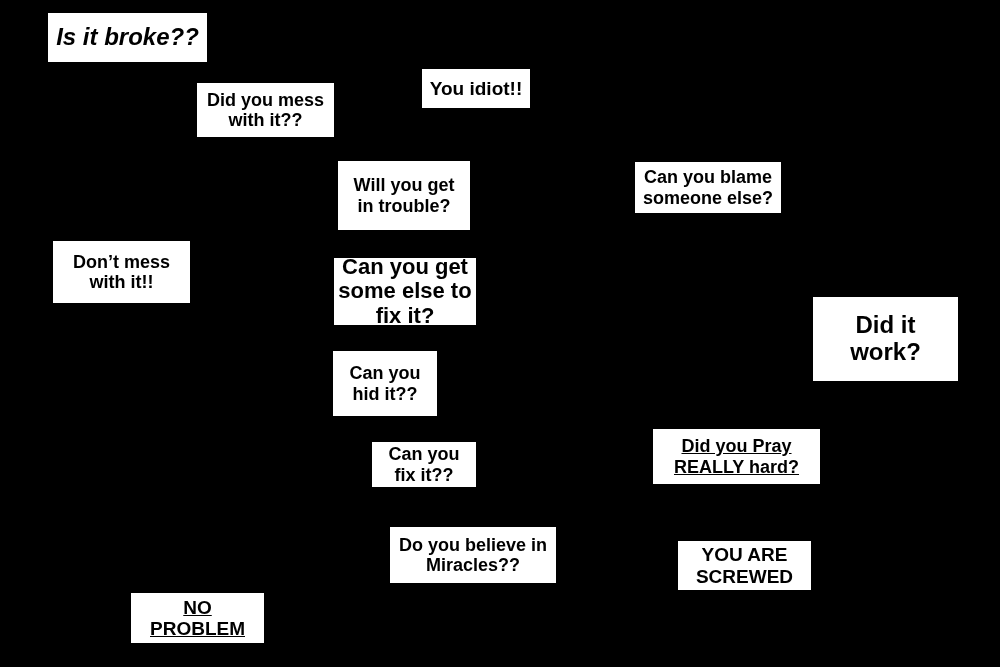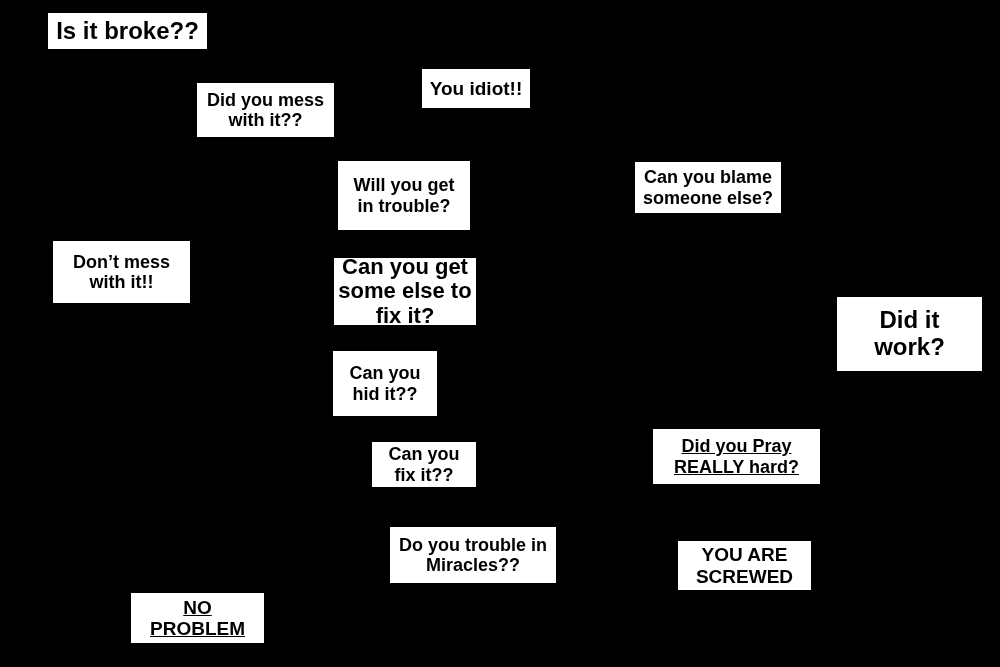--- a/index.html
+++ b/index.html
@@ -27,53 +27,53 @@
     white-space: pre-line;
     line-height: 1.12;
     box-sizing: border-box;
   }
 </style>
 </head>
 <body>
 
 <div class="canvas">
 
-  <div class="node" style="left:48px; top:13px; width:159px; height:36px; font-size:24px;">Is it broke??</div>
+  <div class="node" style="left:48px; top:13px; width:159px; height:49px; font-size:24px;font-style:italic;">Is it broke??</div>
 
   <div class="node" style="left:422px; top:69px; width:108px; height:39px; font-size:19px;">You idiot!!</div>
 
   <div class="node" style="left:170px; top:83px; width:137px; height:54px; font-size:18px;margin-left:27px;">Did you mess
 with it??</div>
 
   <div class="node" style="left:338px; top:161px; width:132px; height:69px; font-size:18px;">Will you get
 in trouble?</div>
 
   <div class="node" style="left:635px; top:162px; width:146px; height:51px; font-size:18px;">Can you blame
 someone else?</div>
 
   <div class="node" style="left:53px; top:241px; width:137px; height:62px; font-size:18px;">Don’t mess
 with it!!</div>
 
   <div class="node" style="left:334px; top:258px; width:142px; height:67px; font-size:22px;">Can you get
 some else to
 fix it?</div>
 
-  <div class="node" style="left:837px; top:297px; width:145px; height:74px; font-size:24px;">Did it
+  <div class="node" style="left:813px; top:297px; width:145px; height:84px; font-size:24px;">Did it
 work?</div>
 
   <div class="node" style="left:333px; top:351px; width:104px; height:65px; font-size:18px;">Can you
 hid it??</div>
 
   <div class="node" style="left:372px; top:442px; width:104px; height:45px; font-size:18px;">Can you
 fix it??</div>
 
   <div class="node" style="left:653px; top:429px; width:167px; height:55px; font-size:18px;text-decoration:underline;">Did you Pray
 REALLY hard?</div>
 
-  <div class="node" style="left:390px; top:527px; width:166px; height:56px; font-size:18px;">Do you trouble in
+  <div class="node" style="left:390px; top:527px; width:166px; height:56px; font-size:18px;">Do you believe in
 Miracles??</div>
 
   <div class="node" style="left:678px; top:541px; width:133px; height:49px; font-size:19px;">YOU ARE
 SCREWED</div>
 
   <div class="node" style="left:131px; top:593px; width:133px; height:50px; font-size:19px;text-decoration:underline;">NO
 PROBLEM</div>
 
 </div>
 

